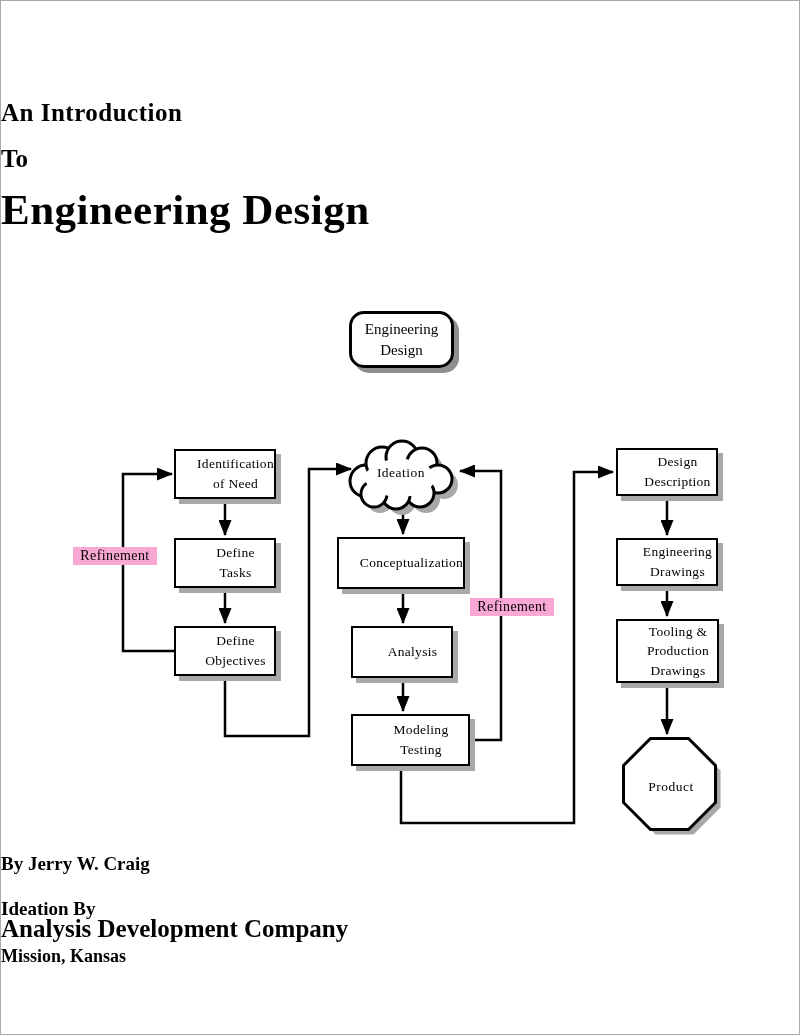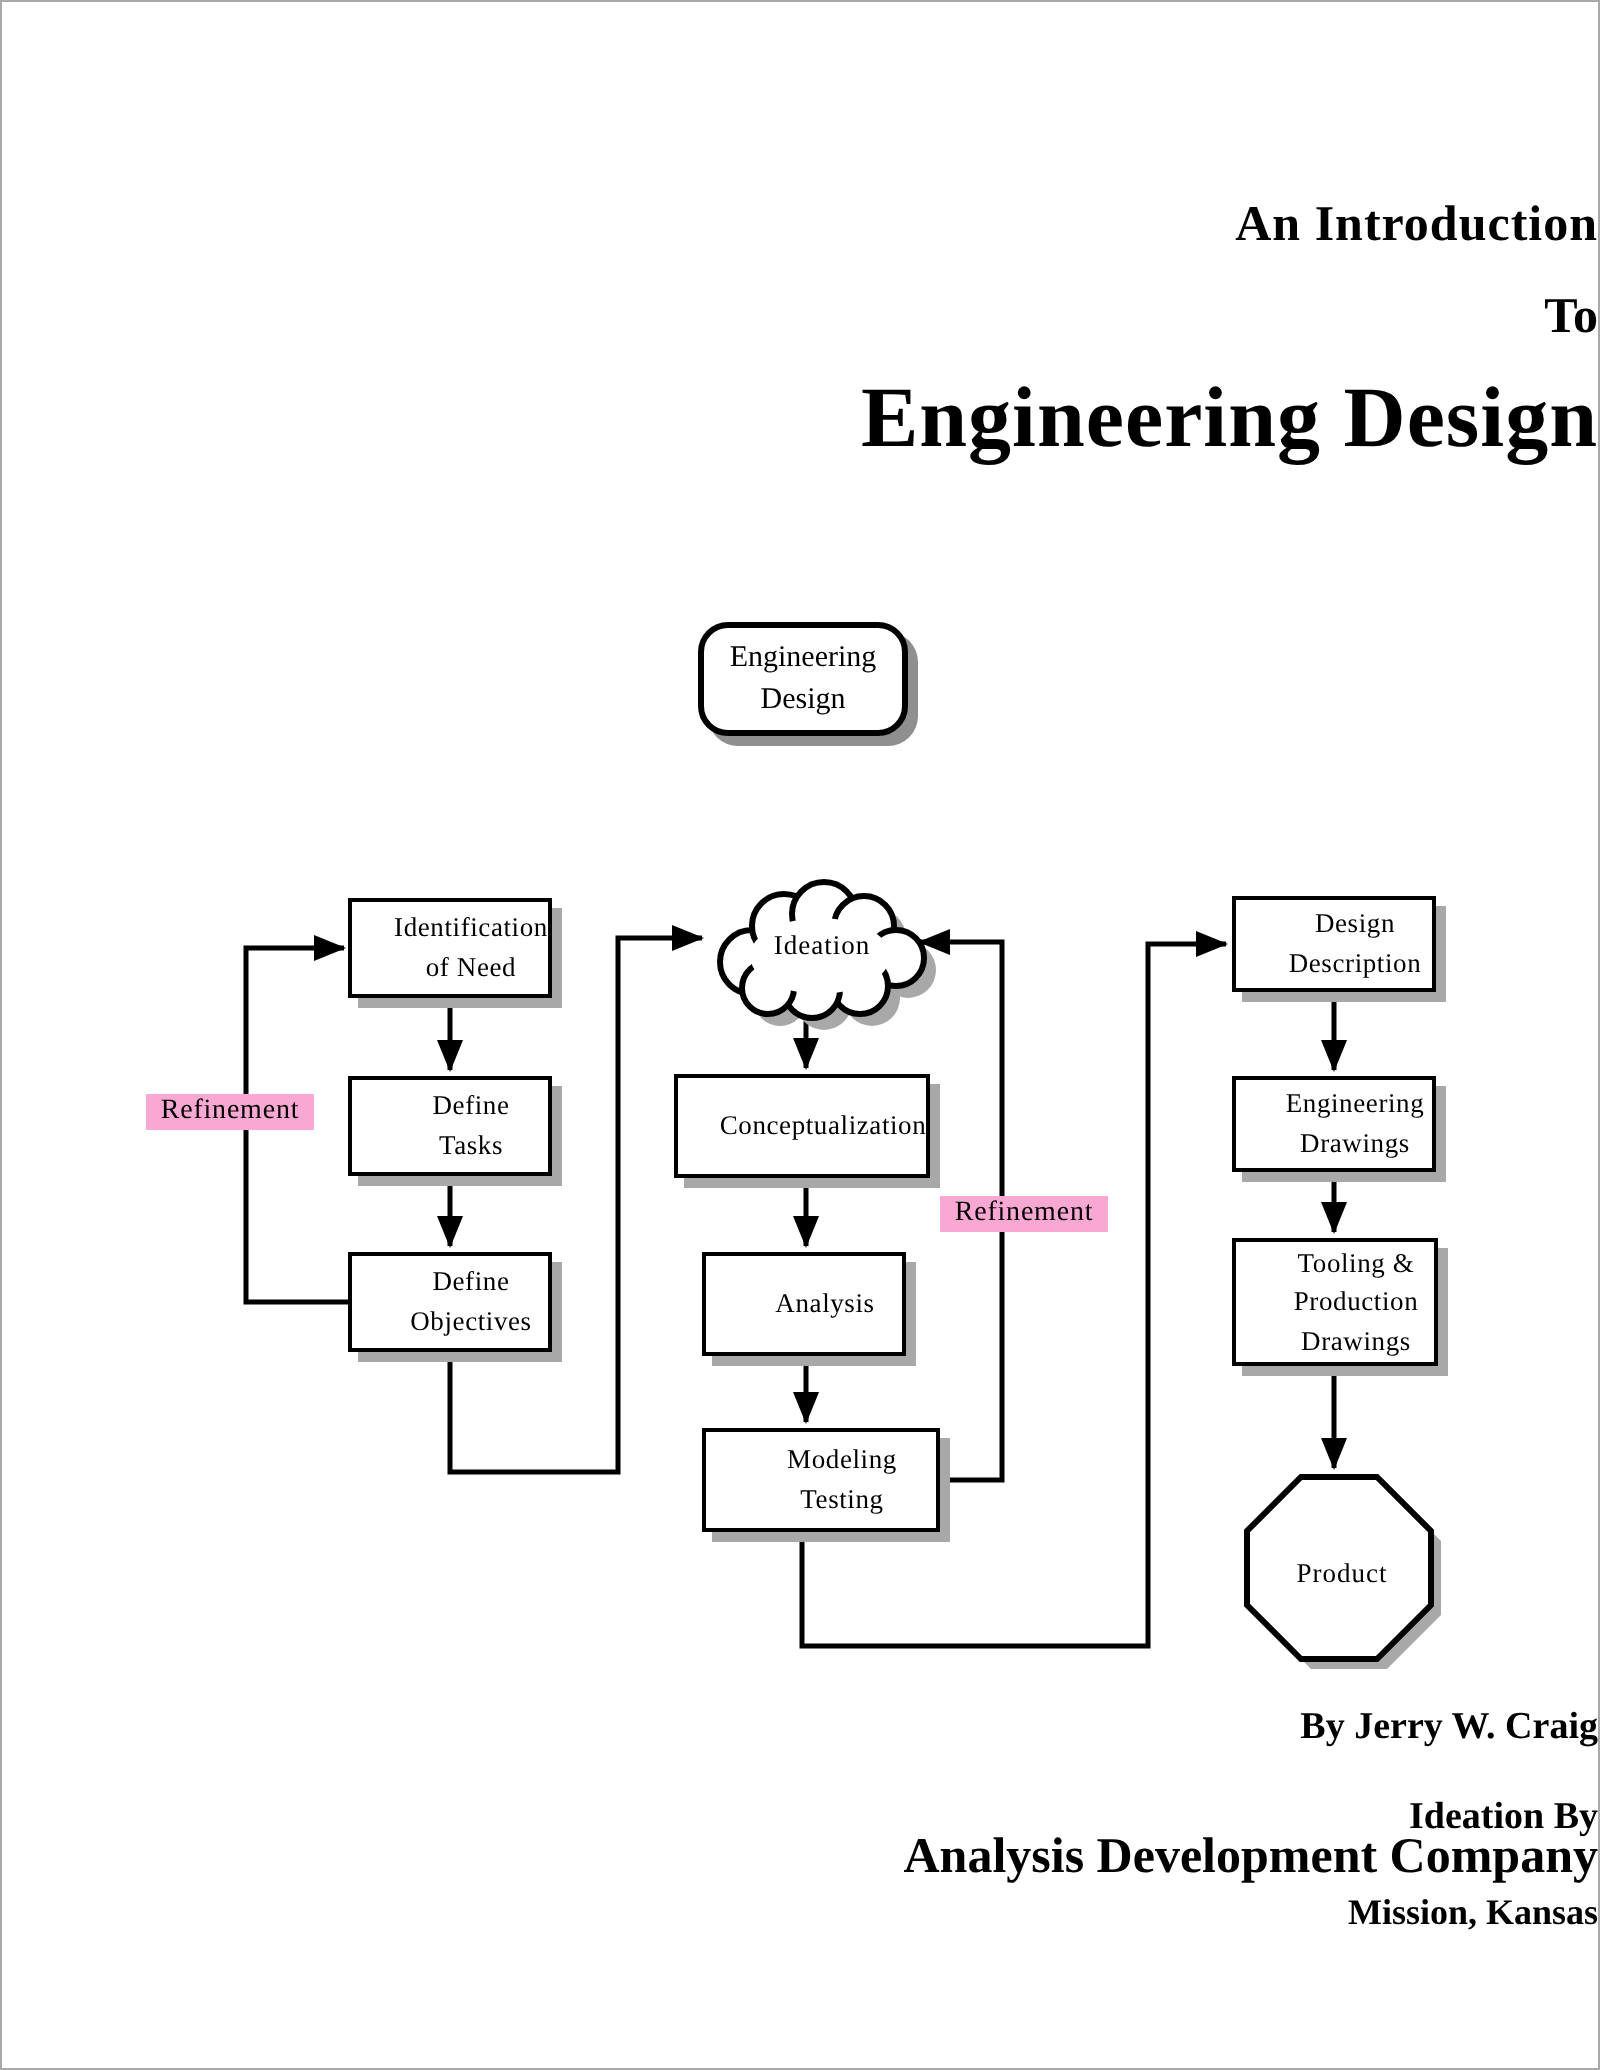--- a/index.html
+++ b/index.html
@@ -3,21 +3,21 @@
 <meta charset="utf-8">
 <style>
   html,body{margin:0;padding:0;background:#fff;}
   .page{
     position:relative;width:798px;height:1033px;
     background:#ffffff;border:1px solid #a9a9a9;
     font-family:"Liberation Serif", serif;color:#000;
     overflow:hidden;
   }
   
-  .center-text{position:absolute;left:10px;right:0;text-align:right;}
+  .center-text{position:absolute;left:0;right:0;text-align:left;}
   .title-small{top:98px;font-size:25px;font-weight:bold;letter-spacing:0.5px;}
   .title-to{top:144px;font-size:25px;font-weight:bold;}
   .title-main{top:184px;font-size:43px;font-weight:bold;letter-spacing:0.5px;}
   
   .badge{
     position:absolute;left:348px;top:310px;width:105px;height:57px;
     border:3px solid #000;border-radius:15px;background:#fff;
     box-shadow:5px 5px 0 #8f8f8f;
     display:flex;align-items:center;justify-content:center;
     font-size:15px;line-height:1.35;text-align:center;white-space:pre-line;
@@ -34,21 +34,21 @@
   .b-identification{left:173px;top:448px;width:102px;height:50px;}
   .b-tasks{left:173px;top:537px;width:102px;height:50px;}
   .b-objectives{left:173px;top:625px;width:102px;height:50px;}
   .b-concept{left:336px;top:536px;width:128px;height:52px;}
   .b-analysis{left:350px;top:625px;width:102px;height:52px;}
   .b-modeling{left:350px;top:713px;width:119px;height:52px;}
   .b-description{left:615px;top:447px;width:102px;height:48px;}
   .b-engdraw{left:615px;top:537px;width:102px;height:48px;}
   .b-tooling{left:615px;top:618px;width:103px;height:64px;}
   
-  .cloud{position:absolute;left:351px;top:438px;width:118px;height:76px;}
+  .cloud{position:absolute;left:341px;top:438px;width:118px;height:76px;}
   .cloud svg,.octagon svg{position:absolute;left:0;top:0;}
   .shape-label{
     position:absolute;left:0;right:0;top:0;bottom:0;
     display:flex;align-items:center;justify-content:center;
     font-size:13.5px;letter-spacing:0.5px;text-align:center;
   }
   .cloud .shape-label{bottom:8px;}
   .octagon{position:absolute;left:620px;top:735px;width:100px;height:101px;}
   
   .connectors{position:absolute;left:0;top:0;pointer-events:none;}
@@ -56,21 +56,21 @@
   .refinement{
     position:absolute;background:#f9a8d4;font-size:14px;letter-spacing:0.4px;
     text-align:center;padding:1px 2px;
   }
   .refinement-left{left:72px;top:546px;width:80px;}
   .refinement-right{left:469px;top:597px;width:80px;}
   
   .byline{top:852px;font-size:19px;font-weight:bold;}
   .published{top:897px;font-size:19px;font-weight:bold;}
   .publisher{top:914px;font-size:25px;font-weight:bold;}
-  .location{top:945px;font-size:18px;font-weight:bold;padding-left:16px;}
+  .location{top:945px;font-size:18px;font-weight:bold;}
 </style>
 </head>
 <body>
 
 <div class="page">
 
   <div class="center-text title-small">An Introduction</div>
   <div class="center-text title-to">To</div>
   <div class="center-text title-main">Engineering Design</div>
 

